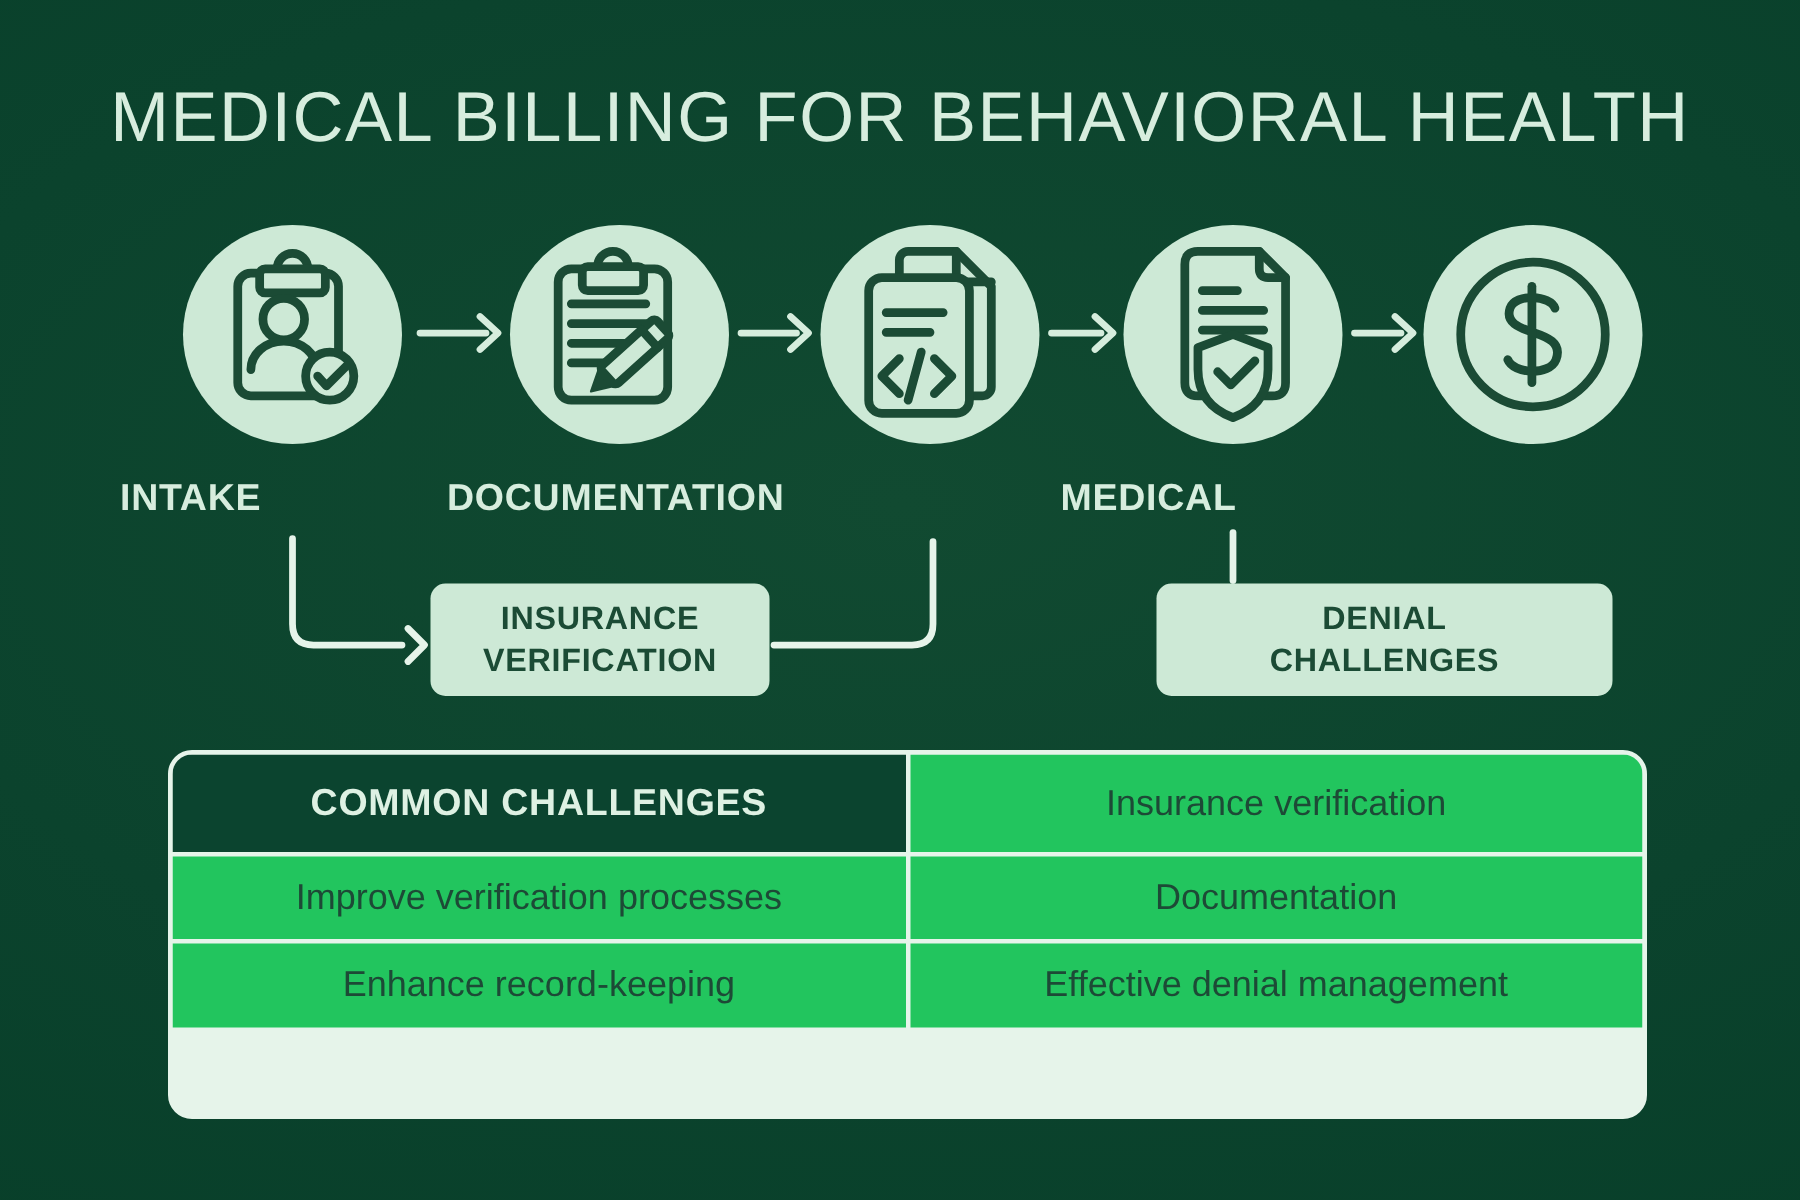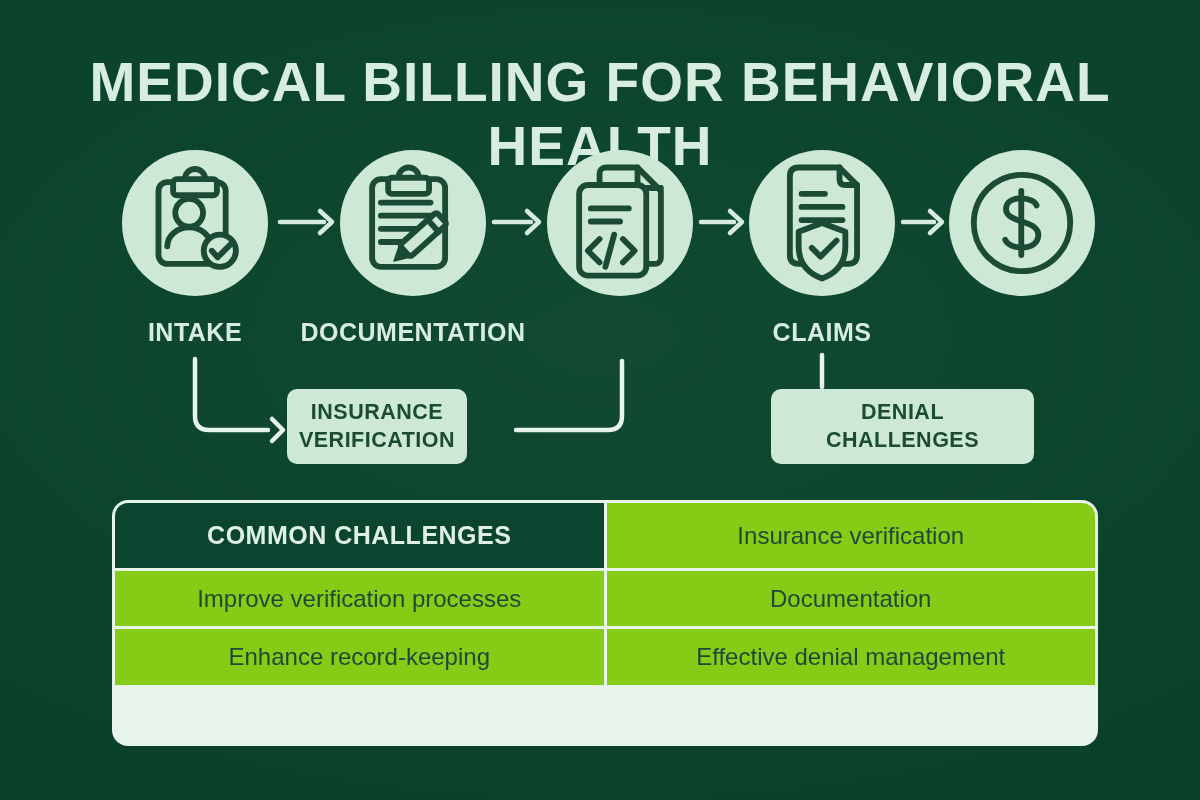--- a/index.html
+++ b/index.html
@@ -3,51 +3,51 @@
 <meta charset="utf-8">
 <style>
   html,body{margin:0;padding:0;background:#042e1f;}
   .canvas{
     position:relative;width:1200px;height:800px;overflow:hidden;
     background:radial-gradient(120% 95% at 50% 42%, #114A31 0%, #0B432D 48%, #063C27 100%);
     font-family:"Liberation Sans", sans-serif;
   }
   .title{
     position:absolute;top:50px;left:0;width:1200px;text-align:center;
-    font-size:55px;font-weight:700;letter-spacing:1px;color:#D7EDDE;margin:0;
+    font-size:47px;font-weight:400;letter-spacing:1px;color:#D7EDDE;margin:0;
   }
-  .stage{position:absolute;top:150px;width:230px;text-align:center;}
+  .stage{position:absolute;top:150px;width:230px;text-align:left;}
   .circle{
     width:146px;height:146px;border-radius:50%;background:#CDE9D6;margin:0 auto;
     display:flex;align-items:center;justify-content:center;
   }
   .circle svg{width:146px;height:146px;display:block;}
   .stage-label{
     margin-top:22px;font-size:25px;font-weight:800;letter-spacing:0.5px;color:#D7EDDE;
   }
   .overlay{position:absolute;top:0;left:0;width:1200px;height:800px;pointer-events:none;}
   .callout{
     position:absolute;background:#CDE9D6;border-radius:10px;
     display:flex;flex-direction:column;align-items:center;justify-content:center;
     color:#1B4B35;font-weight:800;font-size:21.5px;letter-spacing:0.5px;line-height:1.26;
     text-align:center;
   }
-  .callout-insurance{left:287px;top:389px;width:180px;height:75px;}
-  .callout-denial{left:771px;top:389px;width:263px;height:75px;}
+  .callout-insurance{left:287px;top:389px;width:226px;height:75px;}
+  .callout-denial{left:771px;top:389px;width:304px;height:75px;}
   .cs-table{
     position:absolute;left:112px;top:500px;width:986px;height:246px;box-sizing:border-box;
     border:3px solid #E6F4EA;border-radius:16px;background:#E6F4EA;overflow:hidden;
     display:grid;grid-template-columns:1fr 1fr;grid-template-rows:65px 1fr 1fr 1fr;gap:3px;
   }
   .cs-table .th{
     background:#0B442F;color:#DEF1E3;font-size:25px;font-weight:700;letter-spacing:0.5px;
     display:flex;align-items:center;justify-content:center;
   }
   .cs-table .td{
-    background:#84cc16;color:#1D4A36;font-size:24px;font-weight:400;
+    background:#22c55e;color:#1D4A36;font-size:24px;font-weight:400;
     display:flex;align-items:center;justify-content:center;
   }
   .ico{stroke:#1B4B35;stroke-width:4;fill:none;stroke-linecap:round;stroke-linejoin:round;}
   .ico-fill{fill:#CDE9D6;stroke:#1B4B35;stroke-width:4;stroke-linecap:round;stroke-linejoin:round;}
   .ico-solid{fill:#1B4B35;stroke:#1B4B35;stroke-width:1;stroke-linejoin:round;}
   .conn{stroke:#E6F4EA;stroke-width:4.5;fill:none;stroke-linecap:round;stroke-linejoin:round;}
   .flow-arrow{stroke:#D6EDDD;stroke-width:4.5;fill:none;stroke-linecap:round;stroke-linejoin:round;}
 </style>
 </head>
 <body>
@@ -134,21 +134,21 @@
   <div class="stage" style="left:707px;">
     <div class="circle">
       <svg viewBox="0 0 100 100">
         <path class="ico" d="M62 12 H34 Q28 12 28 18 V72 Q28 78 34 78 H68 Q74 78 74 72 V24 L62 12"></path>
         <path class="ico" d="M62 12 V20 Q62 24 66 24 H74"></path>
         <path class="ico" d="M36 30 H52 M36 39 H64 M36 48 H64"></path>
         <path class="ico-fill" d="M50 50 L34 56 V66 Q34 82 50 88 Q66 82 66 66 V56 Z"></path>
         <path class="ico" d="M43 67 l6 6 11 -11"></path>
       </svg>
     </div>
-    <div class="stage-label">CLAIMS</div>
+    <div class="stage-label">MEDICAL</div>
   </div>
 
   <div class="stage" style="left:907px;">
     <div class="circle">
       <svg viewBox="0 0 100 100">
         <circle class="ico" cx="50" cy="50" r="33" stroke-width="4.5"></circle>
         <path class="ico" stroke-width="4.5" d="M60 38 C58 32 42 31 39.5 38 C37 45.5 46 47.5 50 49 C56 51 63.5 53.5 60.5 61.5 C57.5 69 41 68 38.5 61.5"></path>
         <path class="ico" stroke-width="4.5" d="M49.5 28 V72"></path>
       </svg>
     </div>

